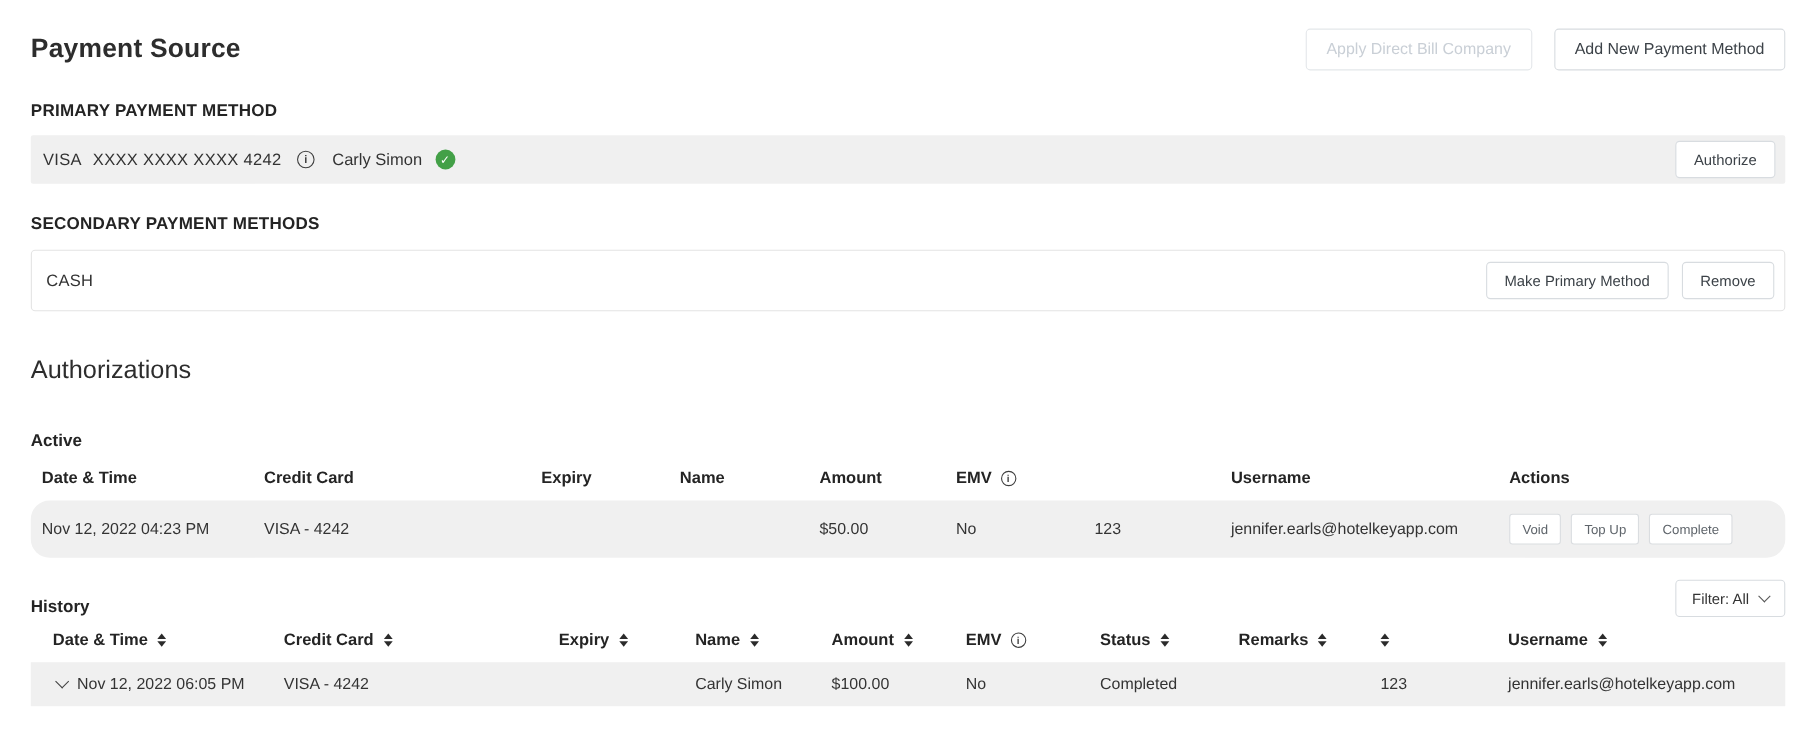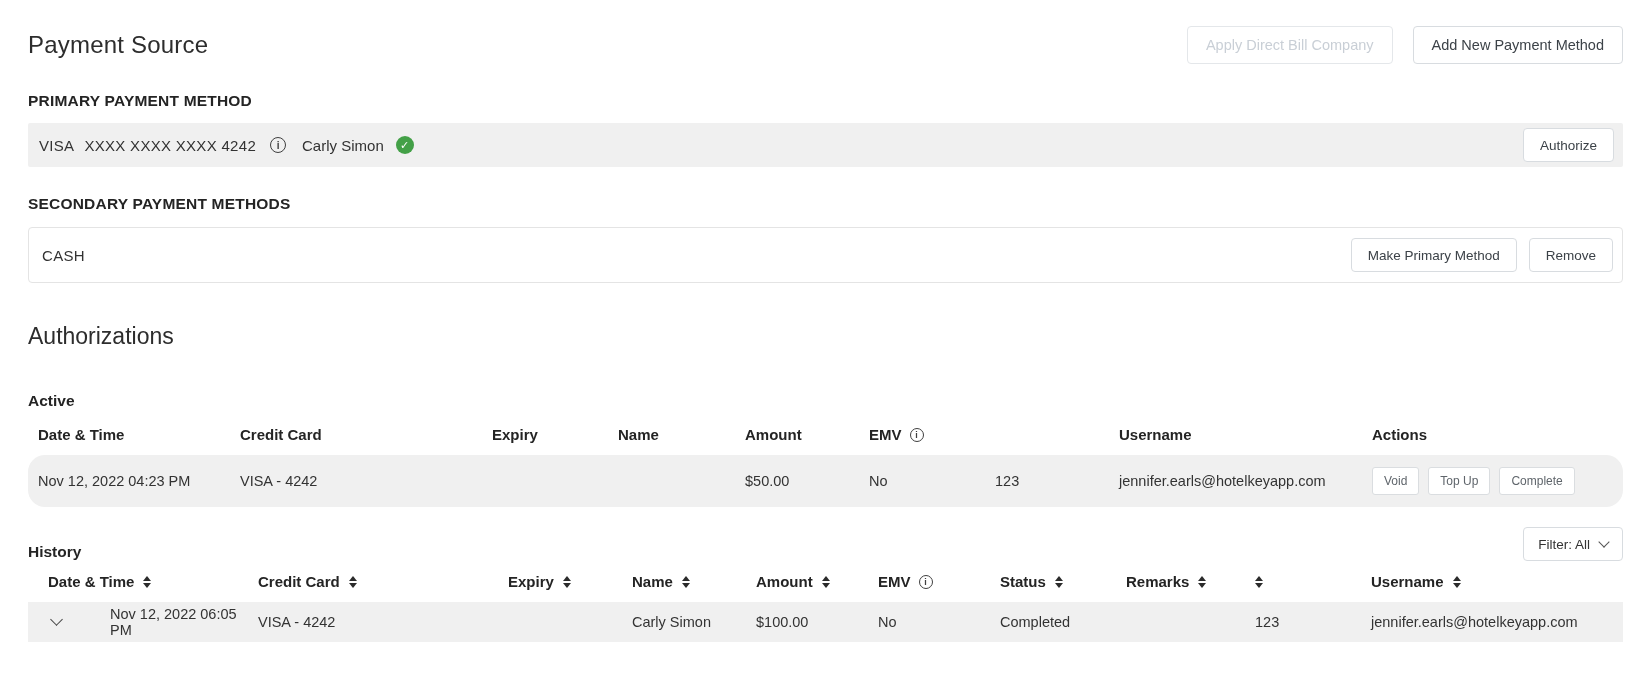--- a/index.html
+++ b/index.html
@@ -7,21 +7,21 @@
   body {
     width: 1649px; height: 685px;
     font-family: "Liberation Sans", "DejaVu Sans", sans-serif;
     color: #333333;
     overflow: hidden;
   }
   .page { padding: 26px 26px 0 28px; }
 
   
   .top-bar { display: flex; justify-content: space-between; align-items: center; }
-  .page-title { font-size: 24px; font-weight: 400; color: #2d2d2d; letter-spacing: .2px; }
+  .page-title { font-size: 24px; font-weight: 700; color: #2d2d2d; letter-spacing: .2px; }
   .top-actions { display: flex; gap: 20px; }
   .btn {
     background: #fff; border: 1px solid #d8dce0; border-radius: 4px;
     font-family: inherit; font-size: 14.5px; color: #3c4248;
     padding: 0 18px; height: 38px; cursor: pointer; white-space: nowrap;
   }
   .btn:disabled, .btn.disabled { color: #c9cfd6; border-color: #e4e7ea; cursor: default; }
 
   
   .section-label { font-size: 15.5px; font-weight: 700; color: #242424; margin-top: 28px; letter-spacing: .2px; }
@@ -89,21 +89,21 @@
   }
   .th .h1{width:210px}.th .h2{width:250px}.th .h3{width:124px}.th .h4{width:124px}
   .th .h5{width:122px}.th .h6{width:122px}.th .h7{width:126px}.th .h8{width:129px}
   .th .h9{width:116px}.th .h10{flex:1}
   .hist-head { margin-top: 12px; padding: 0 10px 12px 20px; }
   .hist-row { height: 40px; padding: 0 10px 0 20px; }
   .row-chev {
     width: 9px; height: 9px; border-right: 1.6px solid #444; border-bottom: 1.6px solid #444;
     transform: rotate(45deg); margin: -5px 9px 0 4px; display: inline-block; flex: none;
   }
-  .datecell { display: flex; align-items: center; gap: 40px; }
+  .datecell { display: flex; align-items: center; }
 
   
   .sort { display: inline-flex; flex-direction: column; gap: 2px; margin-left: 9px; cursor: pointer; }
   .sort i { display:block; width:0; height:0; border-left: 4.5px solid transparent; border-right: 4.5px solid transparent; }
   .sort .up { border-bottom: 5.5px solid #2b2b2b; }
   .sort .dn { border-top: 5.5px solid #2b2b2b; }
 
   .info-icon.sm { width: 14px; height: 14px; border-width: 1.2px; font-size: 9px; margin-left: 8px; font-weight: 600; }
 </style>
 </head>

